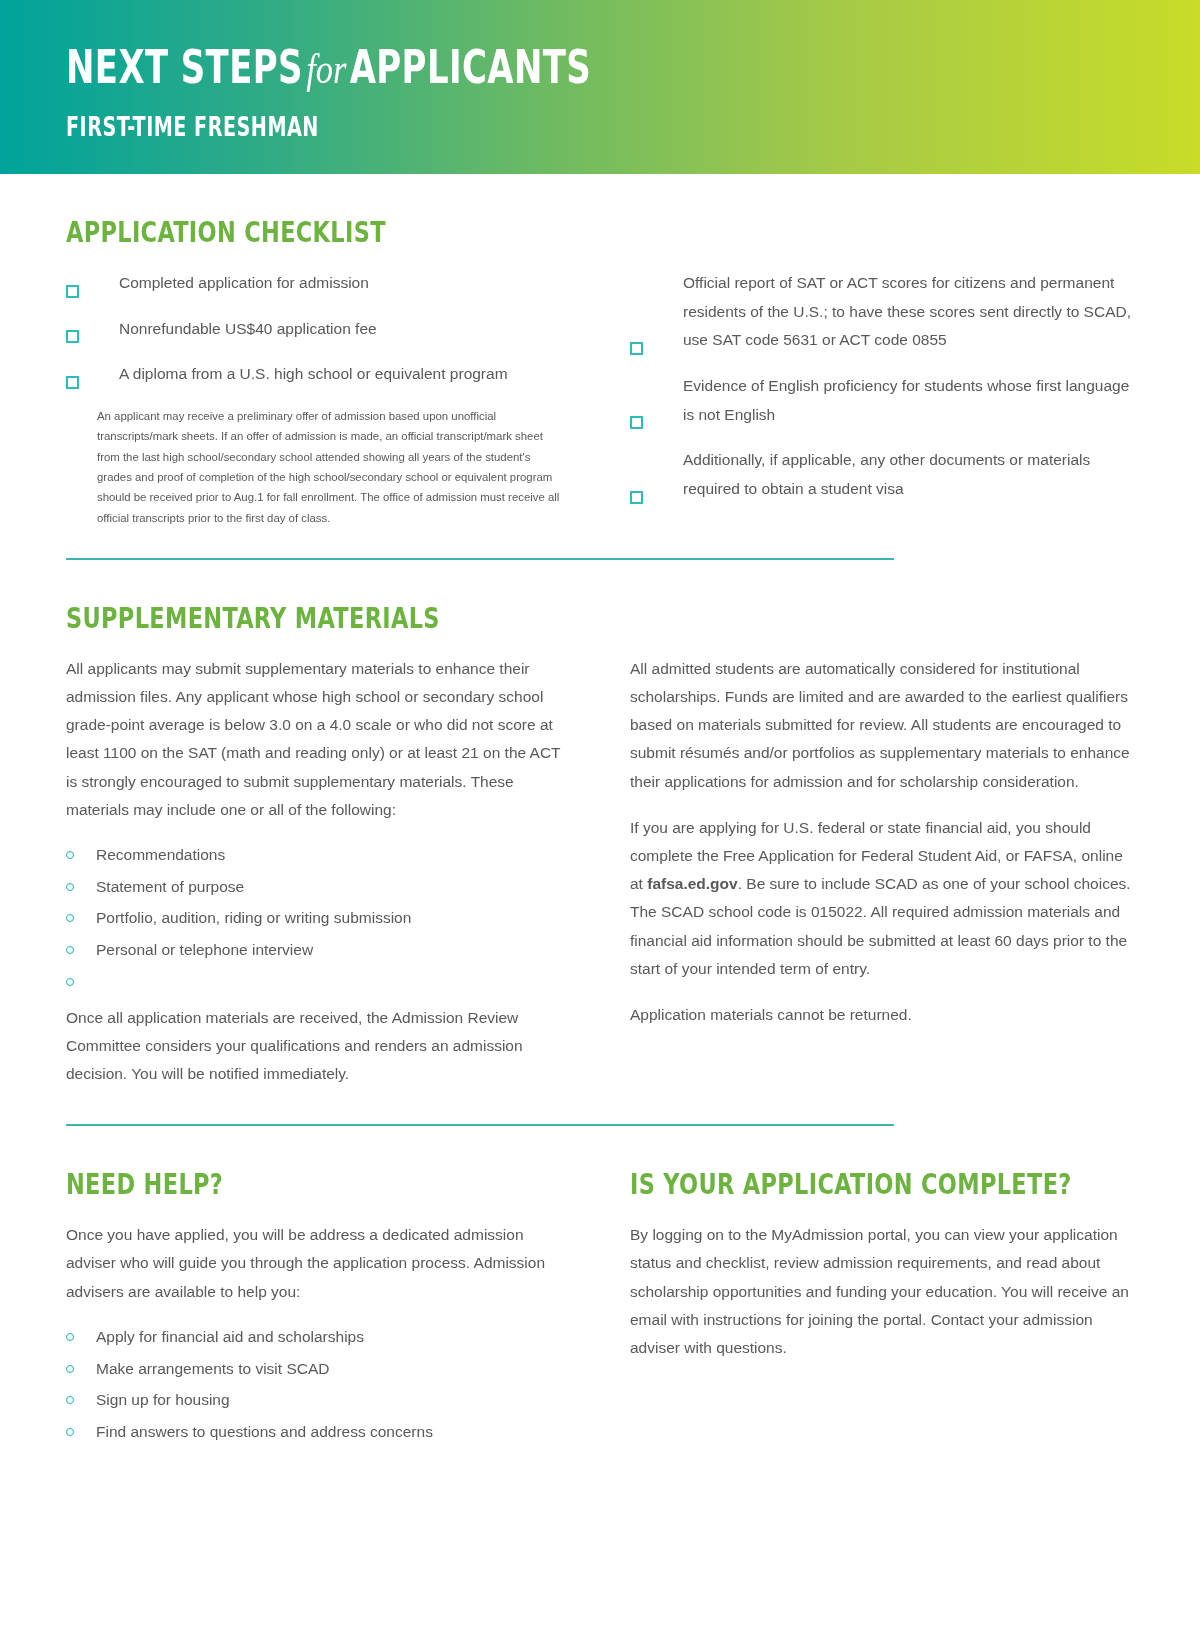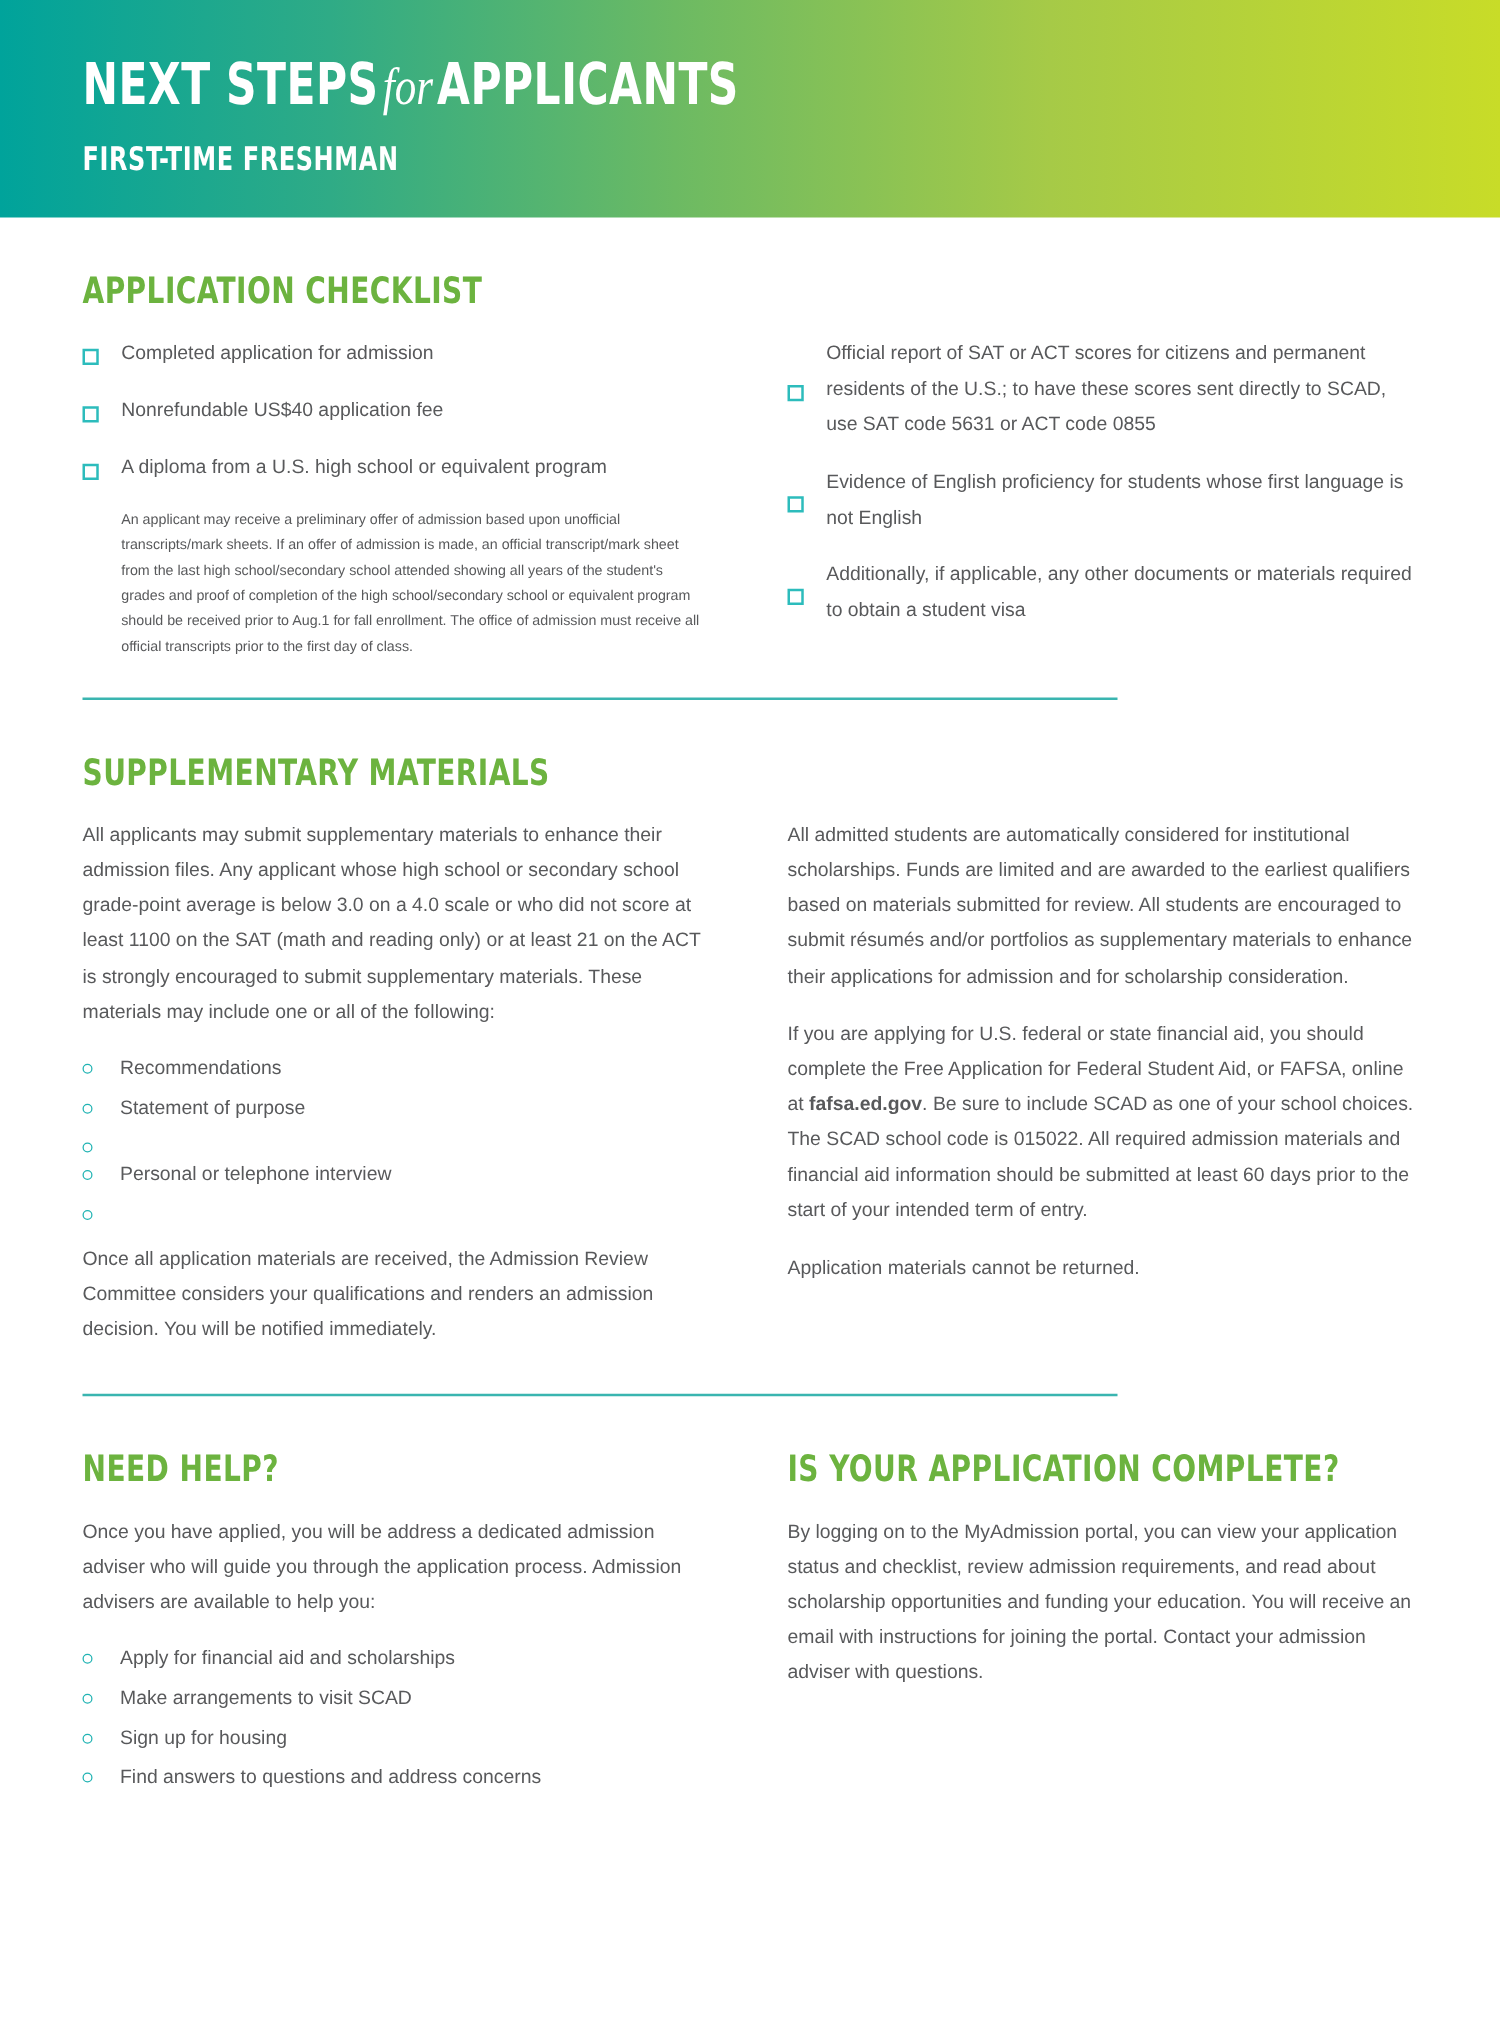--- a/index.html
+++ b/index.html
@@ -99,22 +99,23 @@
   }
 
   
   ul.checklist {
     list-style: none;
     margin: 0;
     padding: 0;
   }
   ul.checklist > li {
     display: flex;
-    align-items: center;
+    align-items: flex-end;
     margin-bottom: 17px;
+    gap: 22px;
   }
   .checkbox {
     flex: 0 0 13px;
     width: 13px;
     height: 13px;
     border: 2px solid #2cbcbc;
     box-sizing: border-box;
     margin-top: 5px;
     margin-right: 18px;
   }
@@ -233,20 +234,21 @@
           <li>
             <span class="dot"></span>
             <span class="bullet-text">Recommendations</span>
           </li>
           <li>
             <span class="dot"></span>
             <span class="bullet-text">Statement of purpose</span>
           </li>
           <li>
             <span class="dot"></span>
+            <span class="bullet-text">Portfolio, audition, riding or writing submission</span>
           </li>
           <li>
             <span class="dot"></span>
             <span class="bullet-text">Personal or telephone interview</span>
           </li>
           <li>
             <span class="dot"></span>
           </li>
         </ul>
         <p class="body">Once all application materials are received, the Admission Review Committee considers your qualifications and renders an admission decision. You will be notified immediately.</p>

